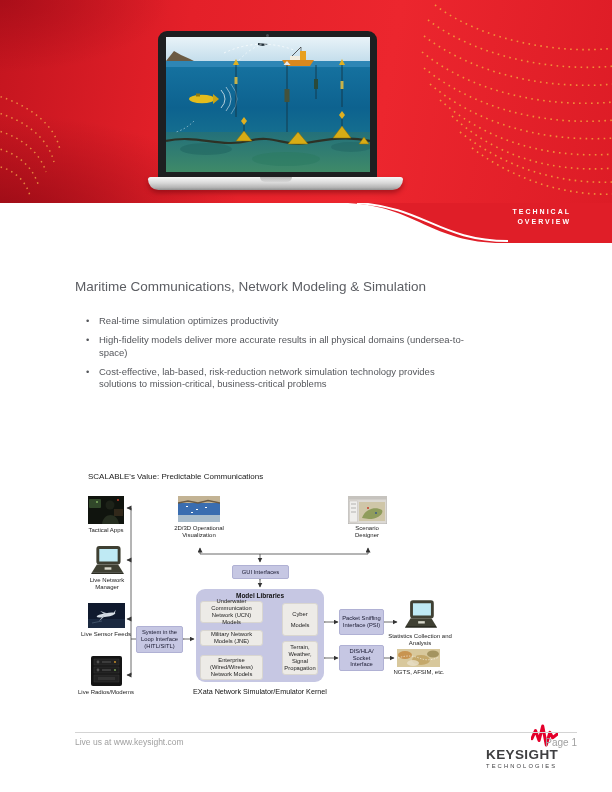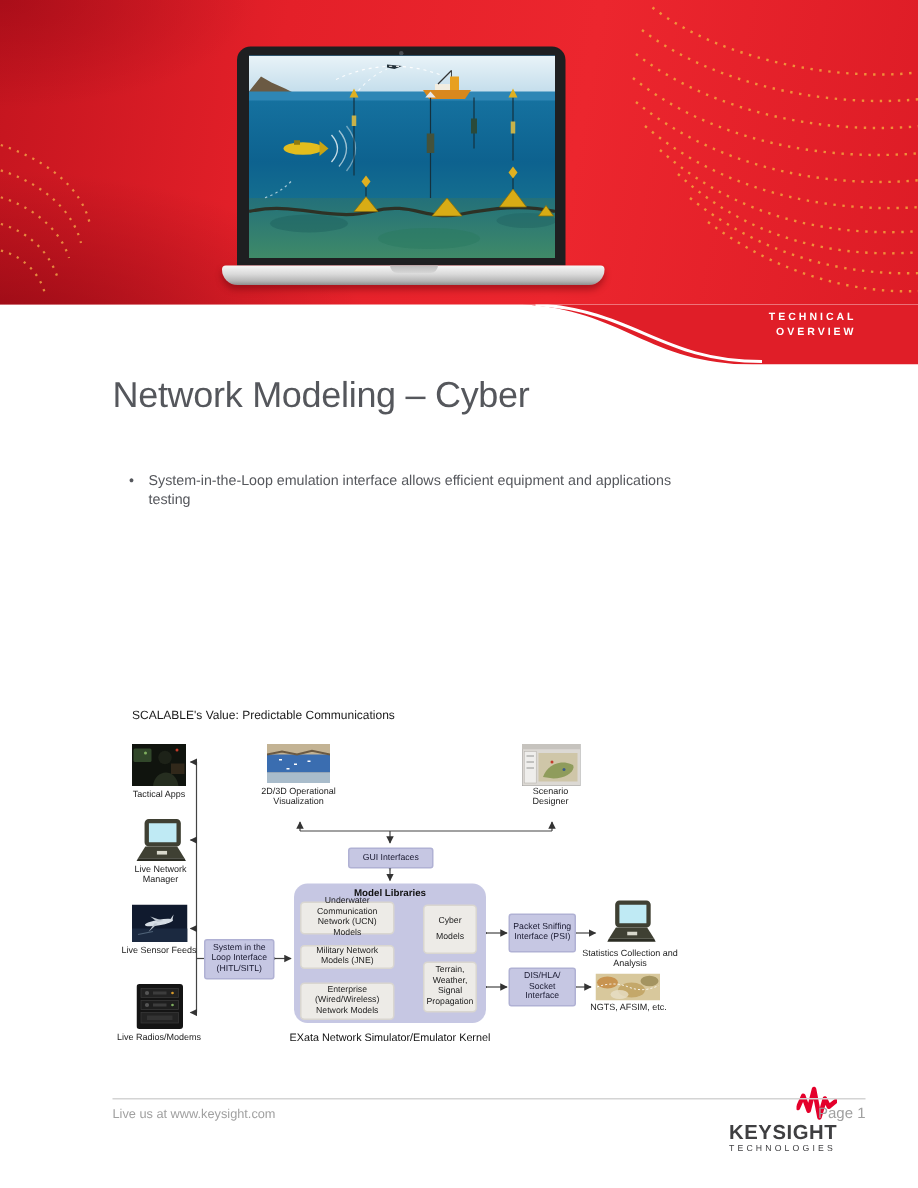--- a/index.html
+++ b/index.html
@@ -203,24 +203,26 @@
       <line x1="78" y1="84" x2="78" y2="94" stroke="#14313e" stroke-width="0.8"></line>
       <polygon points="78,80 81,84 78,88 75,84" fill="#e0b020"></polygon>
       <line x1="176" y1="78" x2="176" y2="89" stroke="#14313e" stroke-width="0.8"></line>
       <polygon points="176,74 179,78 176,82 173,78" fill="#e0b020"></polygon>
     </svg>
   </div>
   <div class="hero-base">
     <div class="hero-notch"></div>
   </div>
 
-  <div class="title">Network Modeling – Cyber</div>
+  <div class="subtitle">Maritime Communications, Network Modeling &amp; Simulation</div>
 
   <ul class="bullets">
-    <li>System-in-the-Loop emulation interface allows efficient equipment and applications testing</li>
+    <li>Real-time simulation optimizes productivity</li>
+    <li>High-fidelity models deliver more accurate results in all physical domains (undersea-to-space)</li>
+    <li>Cost-effective, lab-based, risk-reduction network simulation technology provides solutions to mission-critical, business-critical problems</li>
   </ul>
 
   <div class="diag-title">SCALABLE's Value: Predictable Communications</div>
 
   <svg class="connectors" width="612" height="792" viewBox="0 0 612 792">
     <defs>
       <marker id="ab" markerWidth="6" markerHeight="6" refX="4.5" refY="2.5" orient="auto" markerUnits="userSpaceOnUse">
         <path d="M0,0 L5,2.5 L0,5 Z" fill="#333"></path>
       </marker>
       <marker id="ar" markerWidth="6" markerHeight="6" refX="4.5" refY="2.5" orient="auto" markerUnits="userSpaceOnUse">

